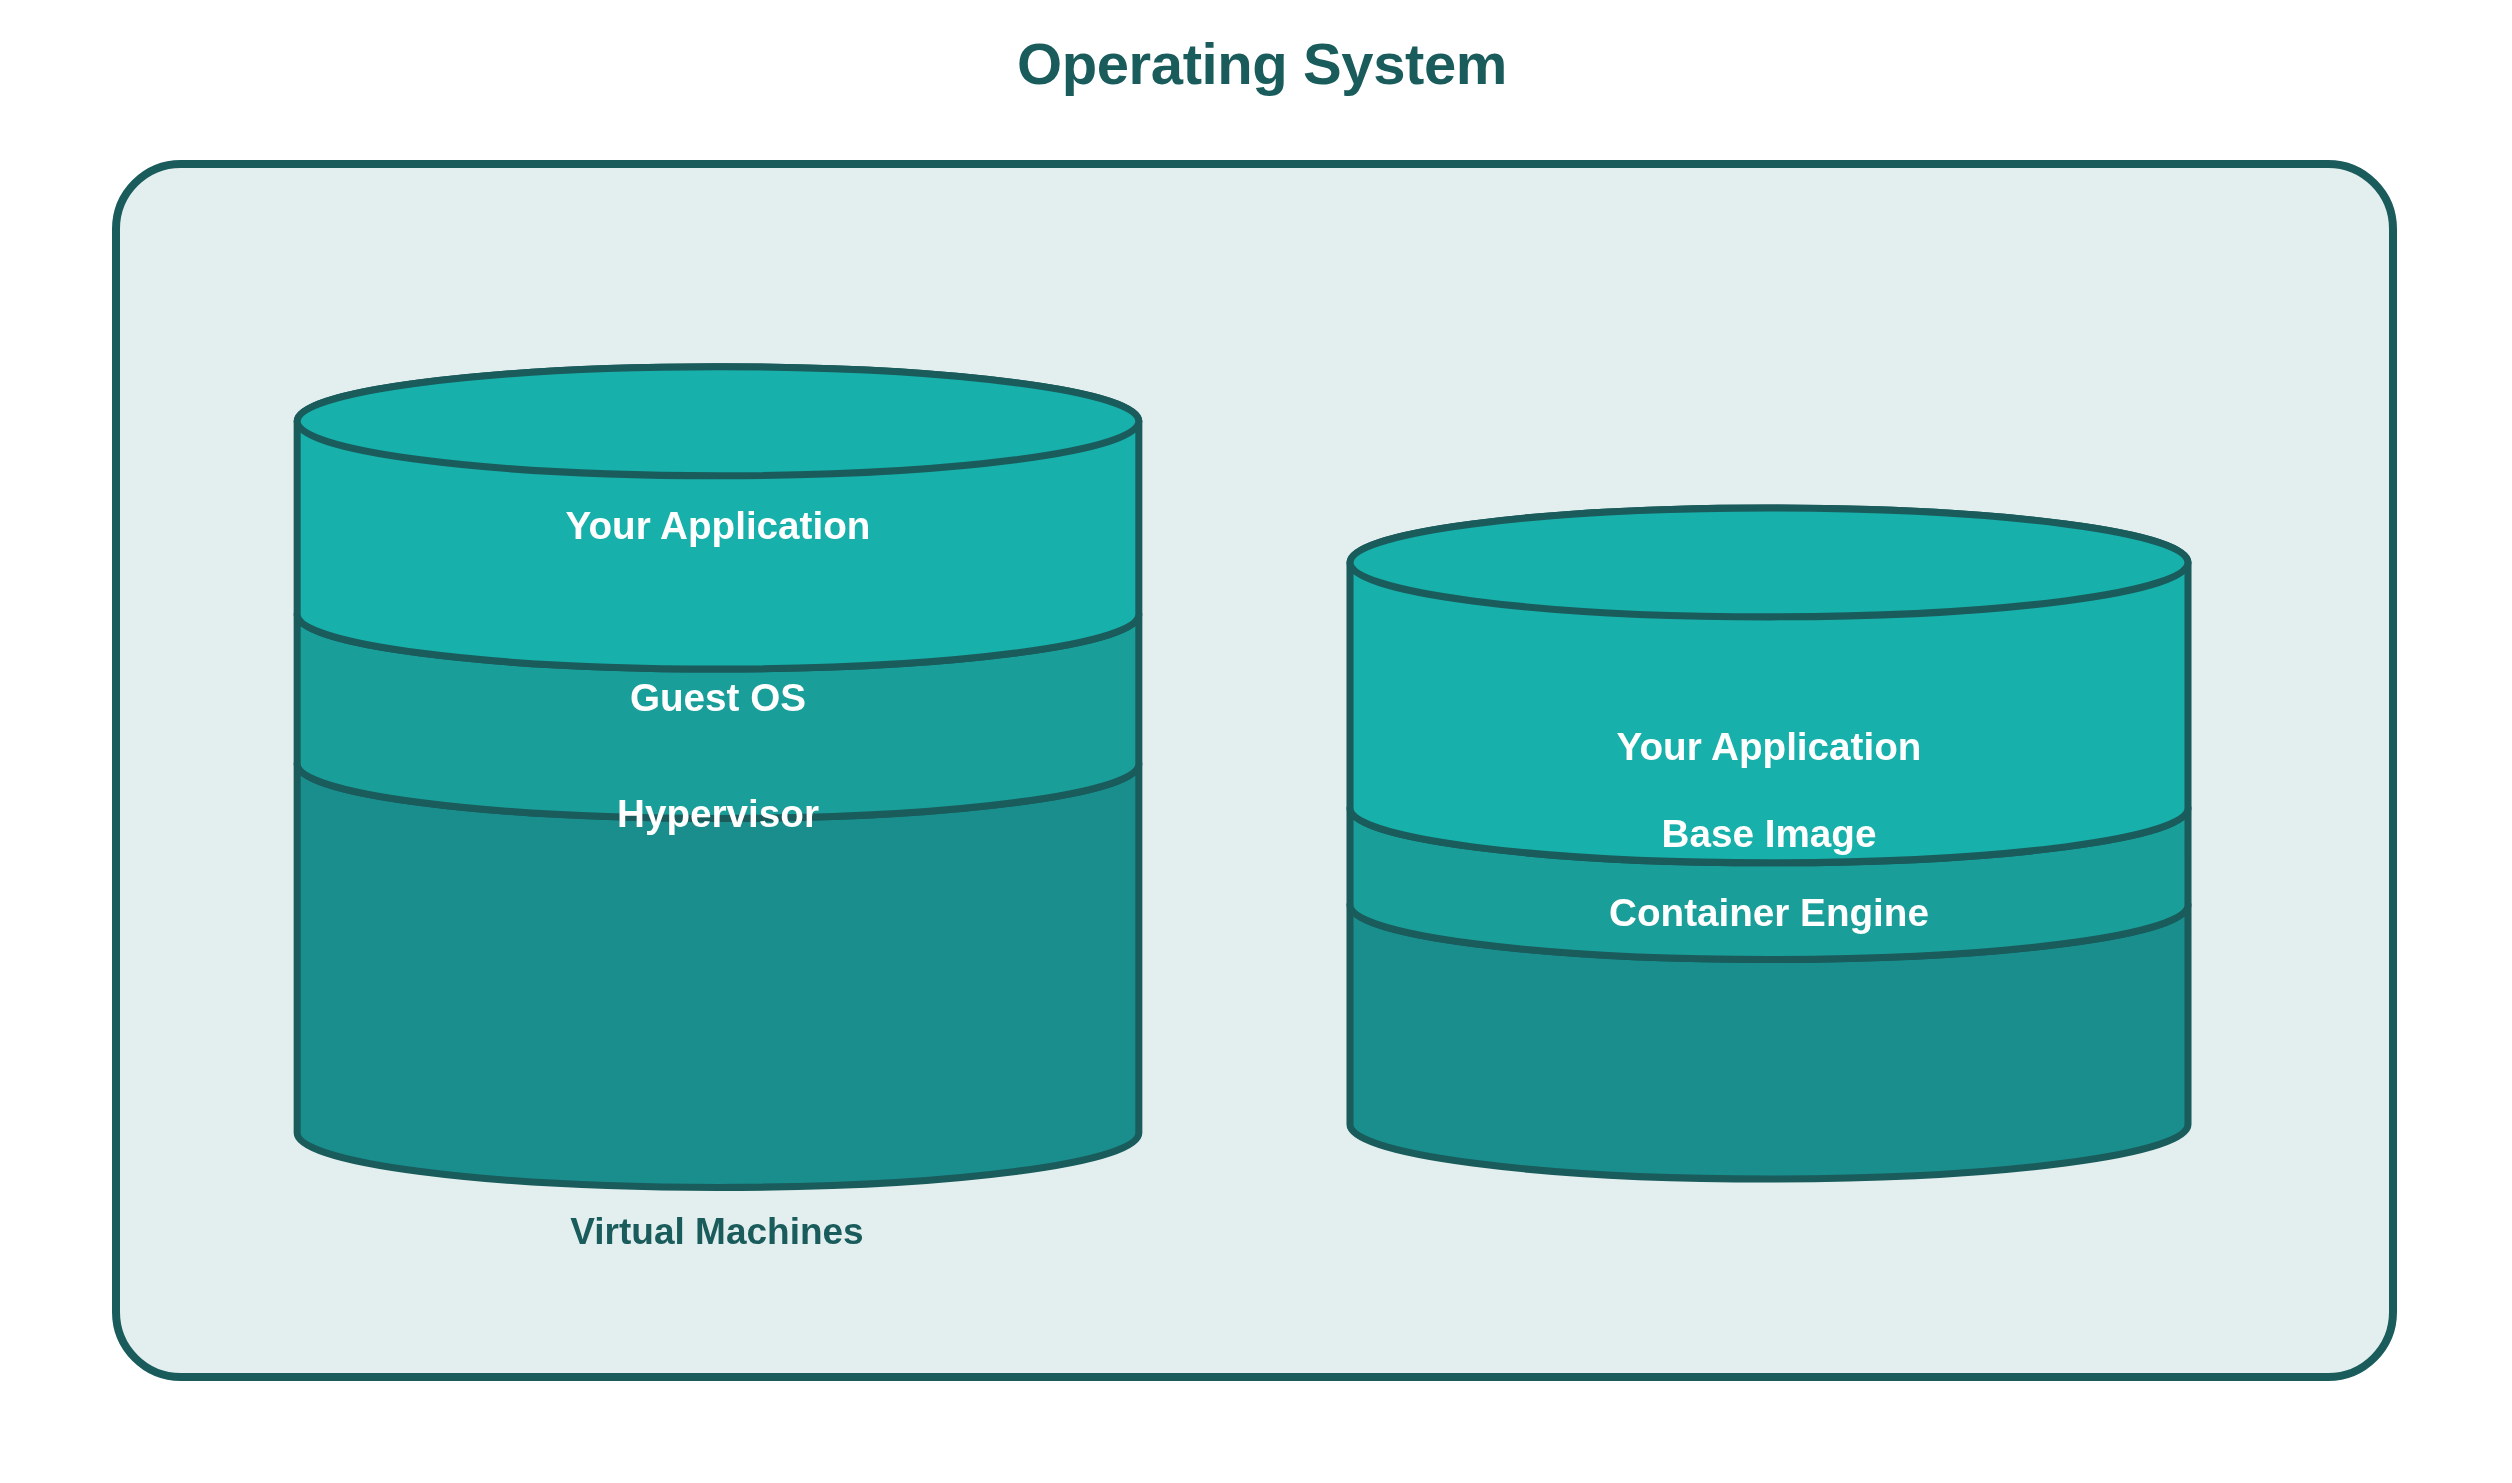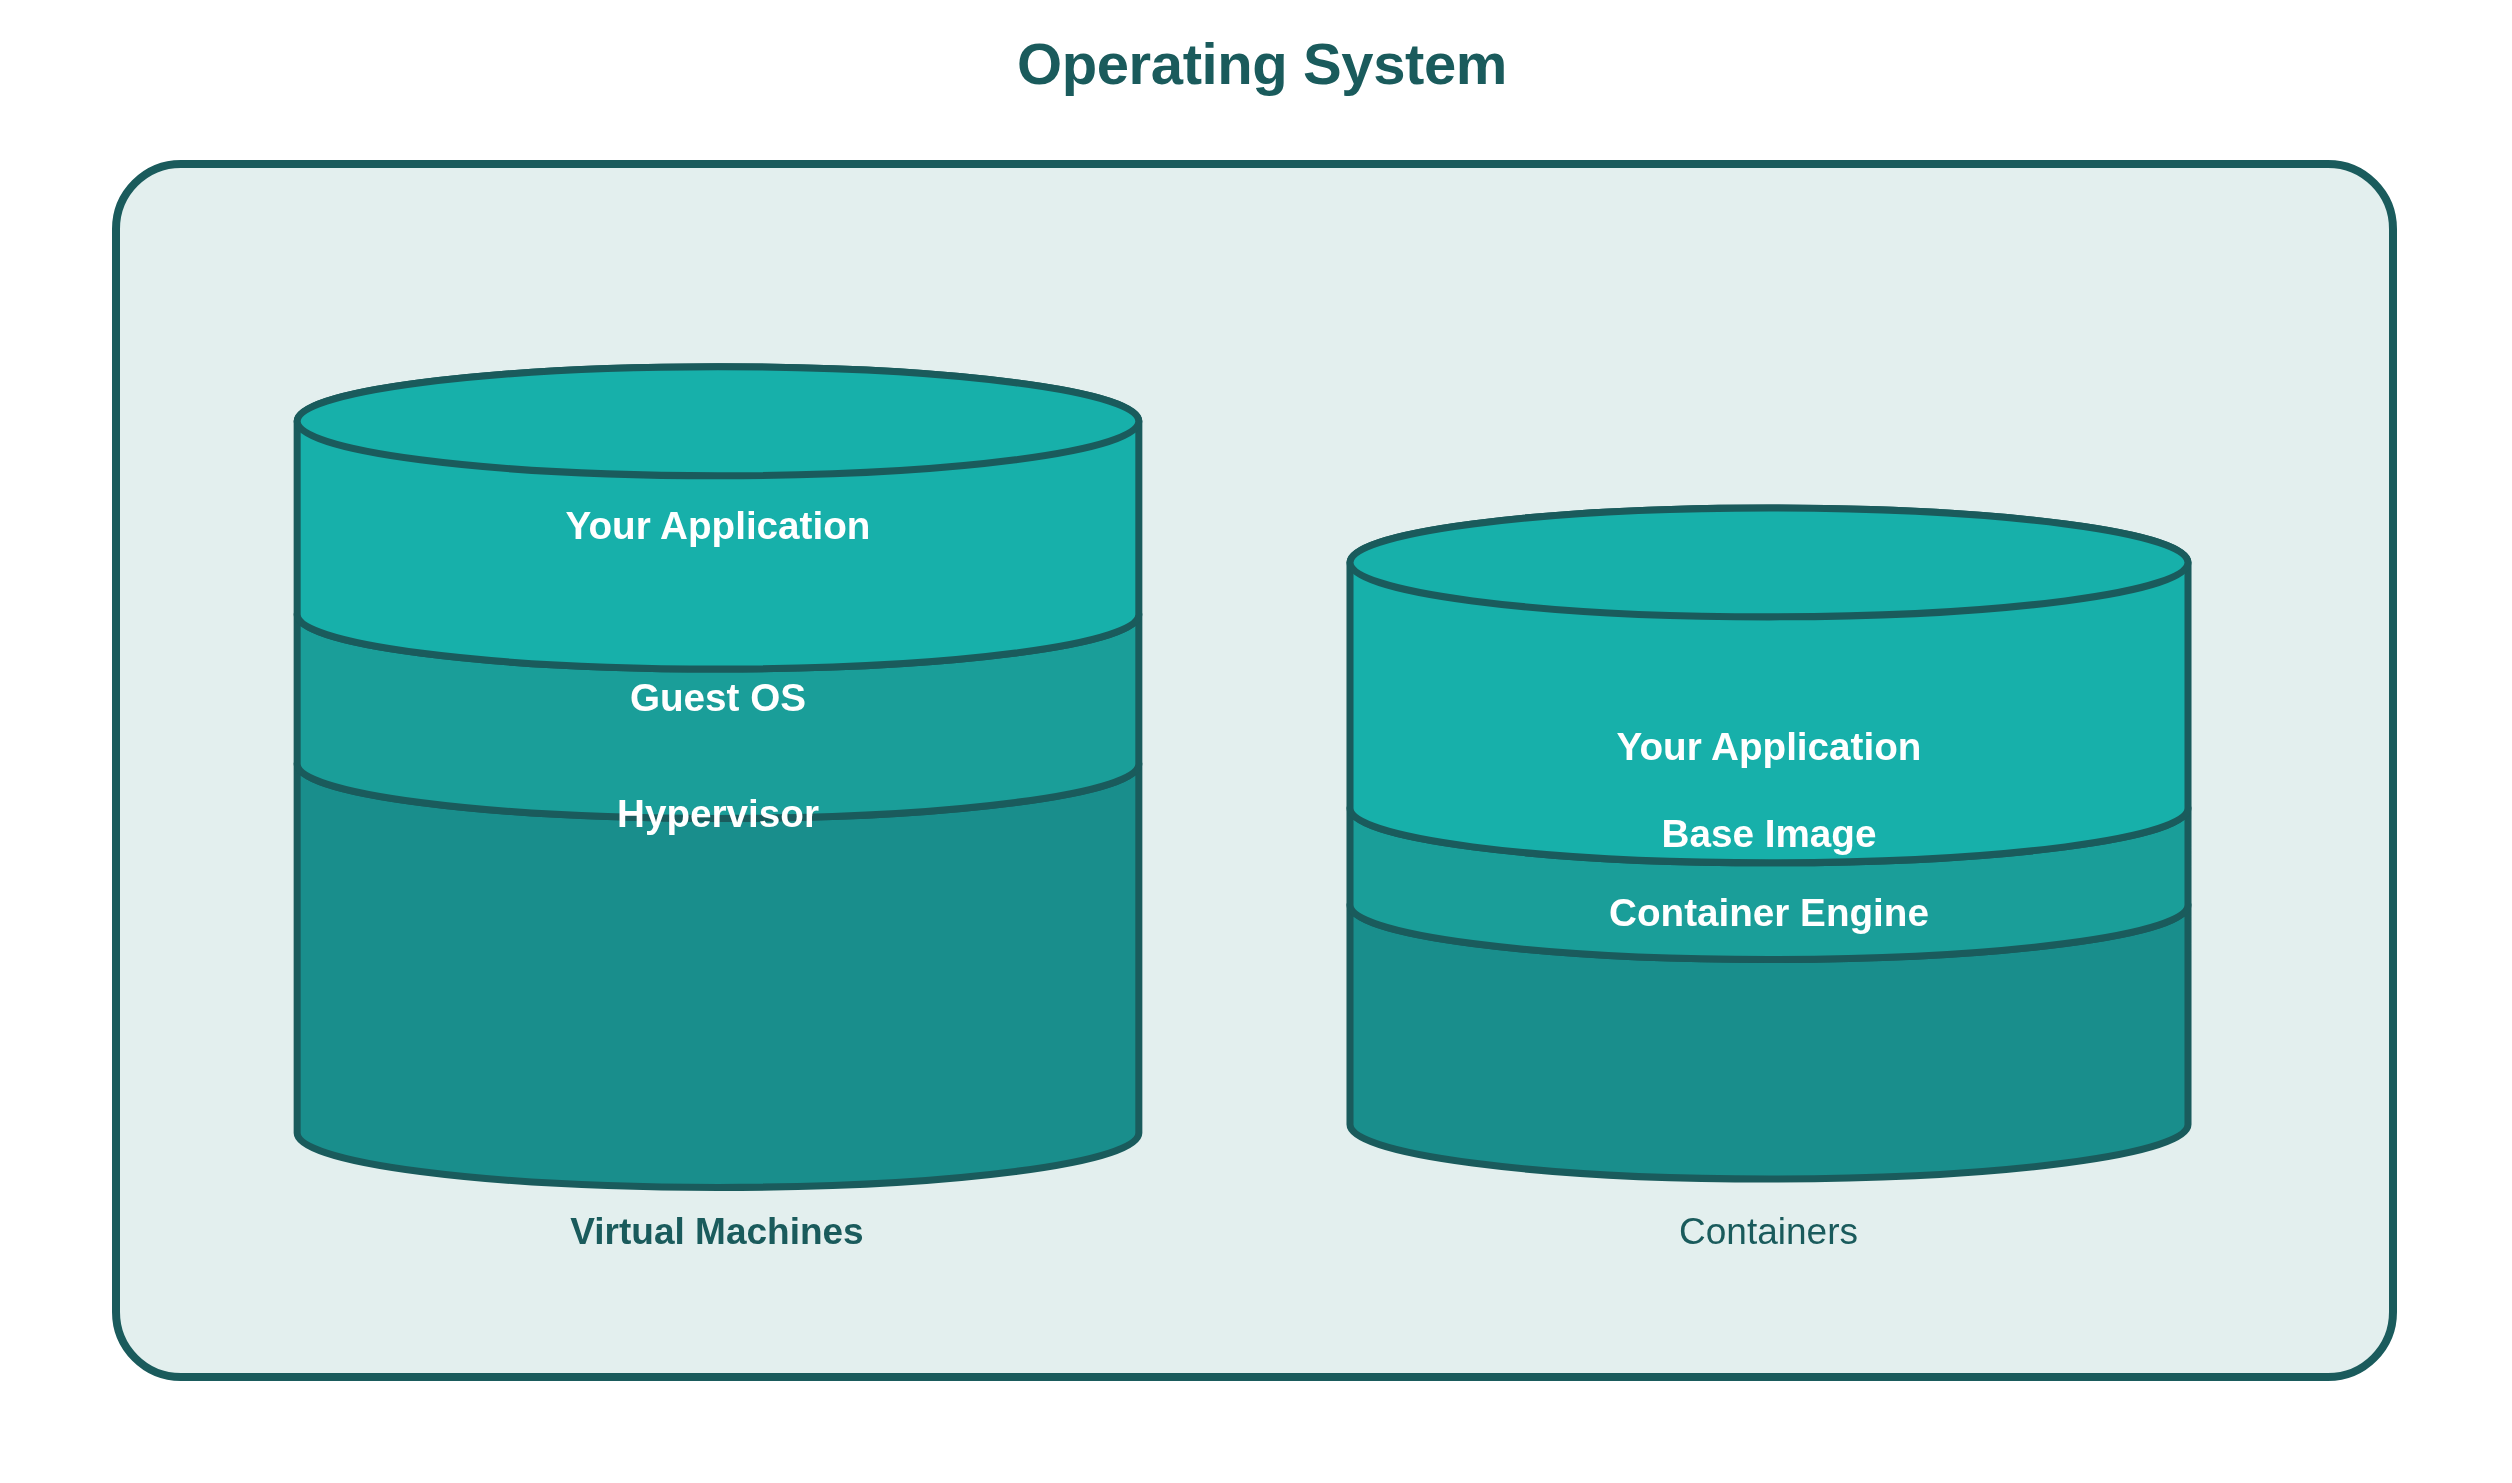--- a/index.html
+++ b/index.html
@@ -68,16 +68,15 @@
     <path d="M 1 400 L 1 510 A 477 62 0 0 0 955 510 L 955 400 A 477 62 0 0 1 1 400 Z" fill="#1A9E99" stroke="#1A5B5C" stroke-width="8" stroke-linejoin="round"></path>
 
     <path d="M 1 120 L 1 400 A 477 62 0 0 0 955 400 L 955 120 A 477 62 0 0 0 1 120 Z" fill="#17B0AA" stroke="#1A5B5C" stroke-width="8" stroke-linejoin="round"></path>
     <ellipse cx="478" cy="120" rx="477" ry="62" fill="#17B0AA" stroke="#1A5B5C" stroke-width="8"></ellipse>
 
     <text class="cyl-label" x="478" y="333" font-size="44">Your Application</text>
     <text class="cyl-label" x="478" y="432" font-size="44">Base Image</text>
     <text class="cyl-label" x="478" y="522" font-size="44">Container Engine</text>
   </svg>
 
-  <div class="caption" id="caption-ct">Containers</div>
 
 </div>
 
 
 </body></html>

